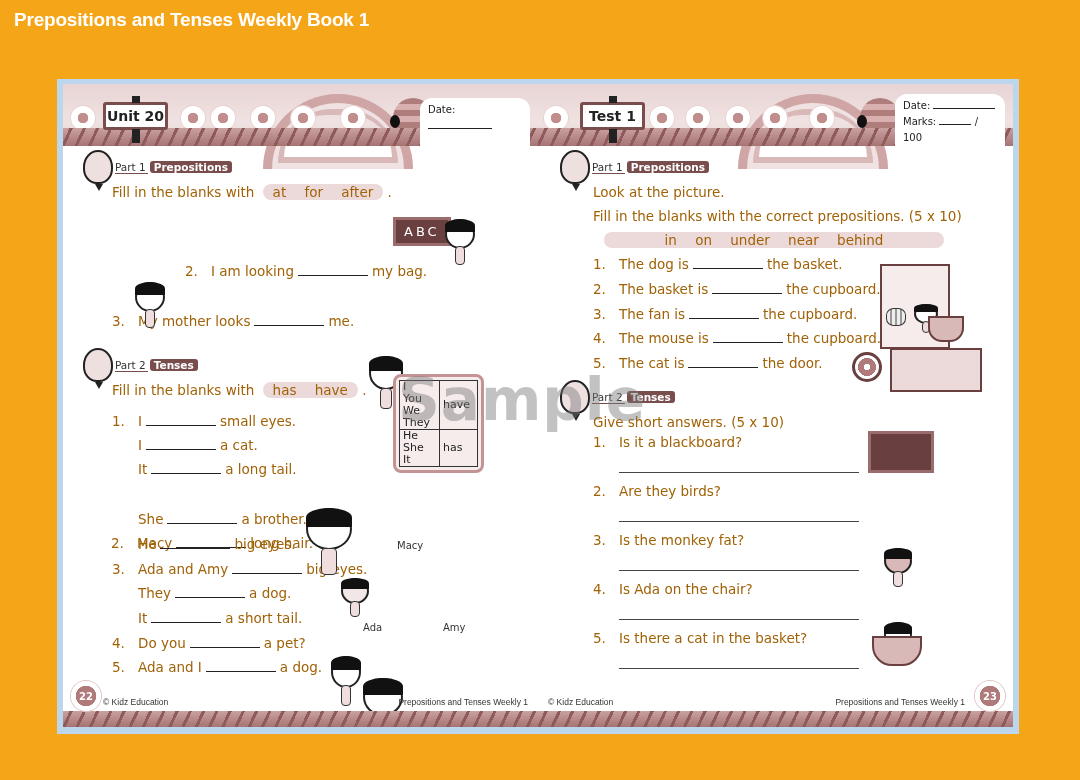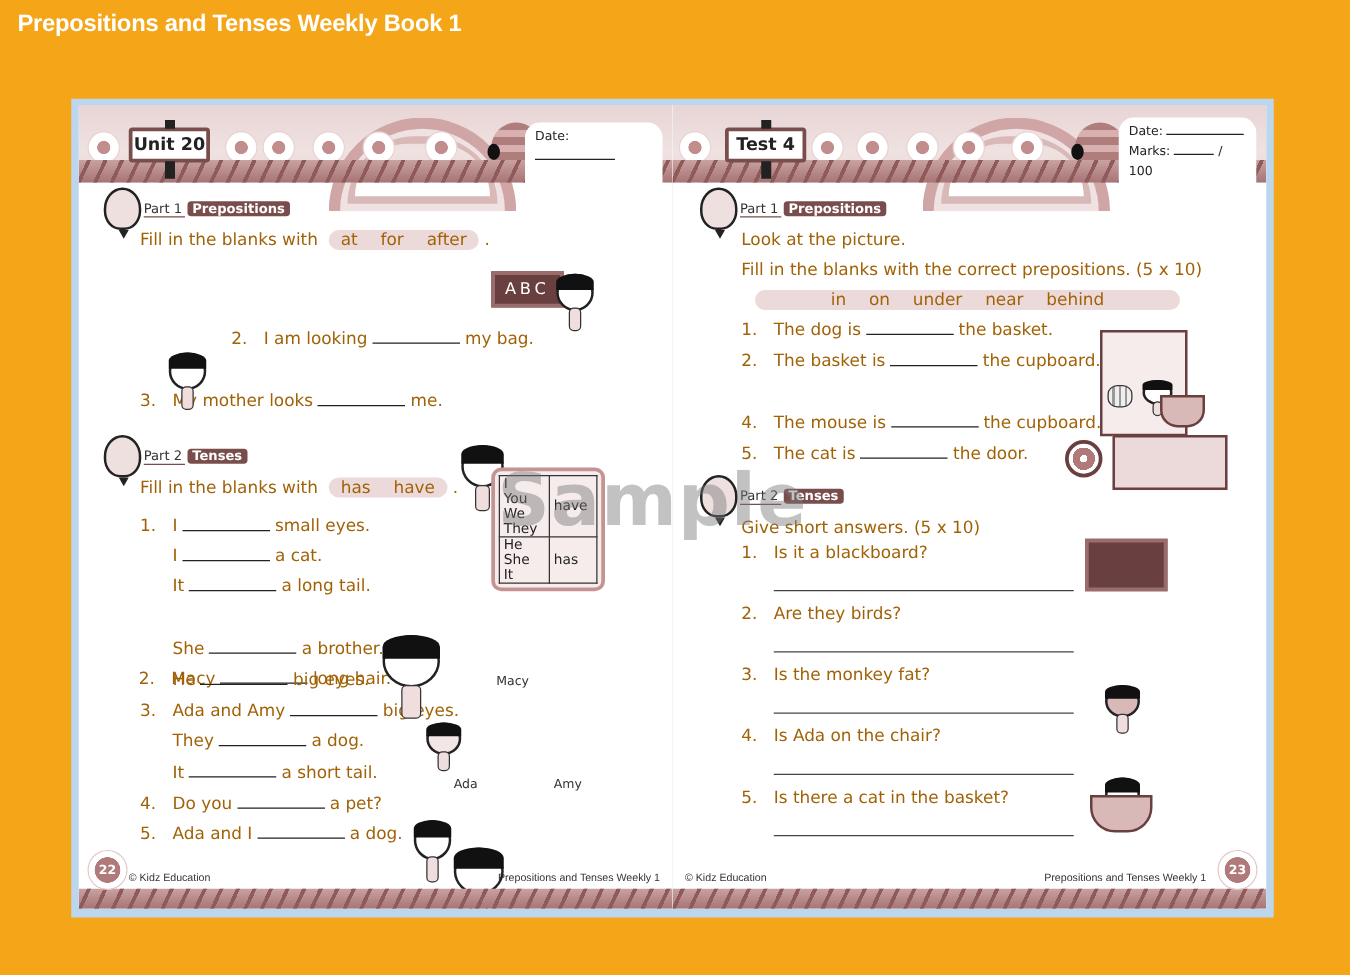--- a/index.html
+++ b/index.html
@@ -259,21 +259,21 @@
     <div class="hdr">
       <div class="rainbow" style="left:200px;"></div>
       <div class="hive" style="left:322px;"></div>
       <div class="flower" style="left:6px;"></div>
       <div class="flower" style="left:112px;"></div>
       <div class="flower" style="left:148px;"></div>
       <div class="flower" style="left:188px;"></div>
       <div class="flower" style="left:225px;"></div>
       <div class="flower" style="left:272px;"></div>
       <div class="grass"></div>
-      <div class="sign" style="left:42px;">Test 4</div>
+      <div class="sign" style="left:42px;">Test 1</div>
       <div class="date-box" style="width:110px; top:10px;">
         <div>
           <span>Date:</span>
           <span class="line" style="width:62px;"></span>
         </div>
         <div>
           <span>Marks:</span>
           <span class="line" style="width:32px;"></span>
           <span>/ 100</span>
         </div>
@@ -284,20 +284,21 @@
       <div class="mascot"></div>
       <span class="part-label">Part 1</span>
       <span class="part-tag">Prepositions</span>
     </div>
     <div class="txt" style="left:55px; top:100px;">Look at the picture.</div>
     <div class="txt" style="left:55px; top:124px;">Fill in the blanks with the correct prepositions. (5 x 10)</div>
     <div class="txt" style="left:66px; top:148px; width:340px; text-align:center; background:#ecdada; border-radius:9px; word-spacing:14px;">in on under near behind</div>
 
     <div class="txt" style="left:55px; top:172px;"><span class="num">1.</span><span>The dog is</span><span class="blank"></span><span>the basket.</span></div>
     <div class="txt" style="left:55px; top:197px;"><span class="num">2.</span><span>The basket is</span><span class="blank"></span><span>the cupboard.</span></div>
+    <div class="txt" style="left:55px; top:222px;"><span class="num">3.</span><span>The fan is</span><span class="blank"></span><span>the cupboard.</span></div>
     <div class="txt" style="left:55px; top:246px;"><span class="num">4.</span><span>The mouse is</span><span class="blank"></span><span>the cupboard.</span></div>
     <div class="txt" style="left:55px; top:271px;"><span class="num">5.</span><span>The cat is</span><span class="blank"></span><span>the door.</span></div>
 
     <div class="illo cupboard" style="left:342px; top:180px; width:70px; height:85px; background:#f6ecec;"></div>
     <div class="illo kid" style="left:376px; top:220px; width:24px; height:20px; background:#fff;"></div>
     <div class="illo" style="left:390px; top:232px; width:36px; height:26px; border:2px solid #6a3f3f; border-radius:0 0 14px 14px; background:#d9b8b8;"></div>
     <div class="illo" style="left:348px; top:224px; width:20px; height:18px; border:1.5px solid #333; border-radius:40%; background:repeating-linear-gradient(90deg,#eee 0 3px,#999 3px 5px);"></div>
     <div class="illo cupboard" style="left:352px; top:264px; width:92px; height:44px;"></div>
     <div class="illo" style="left:314px; top:268px; width:30px; height:30px; border-radius:50%; border:3px solid #6a3f3f; background:radial-gradient(circle,#fff 0 3px,#b07a7a 3px 9px,#fff 9px);"></div>
 

